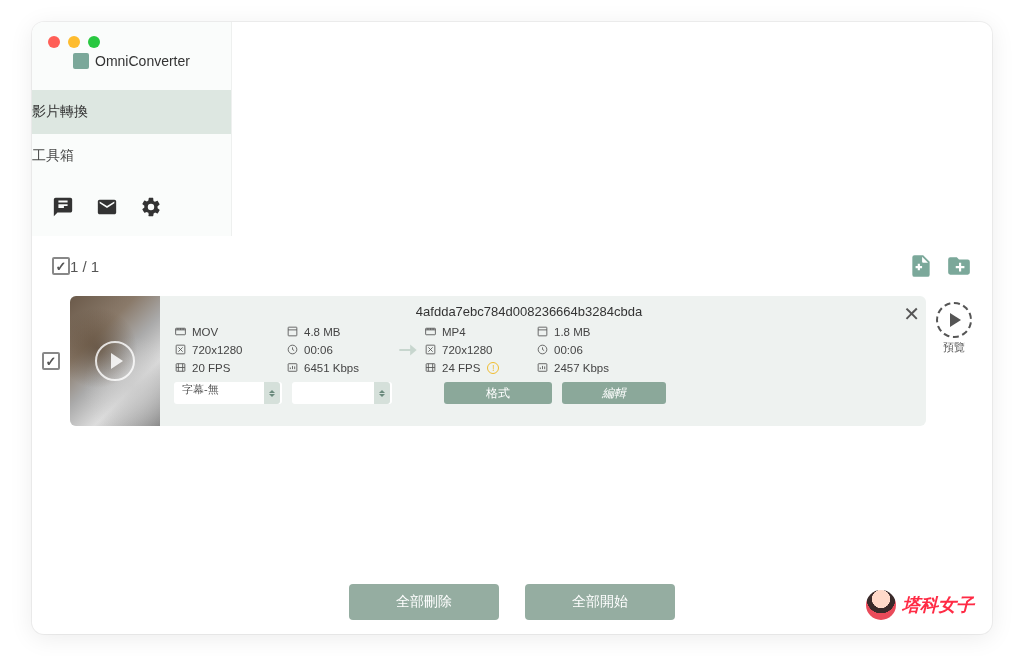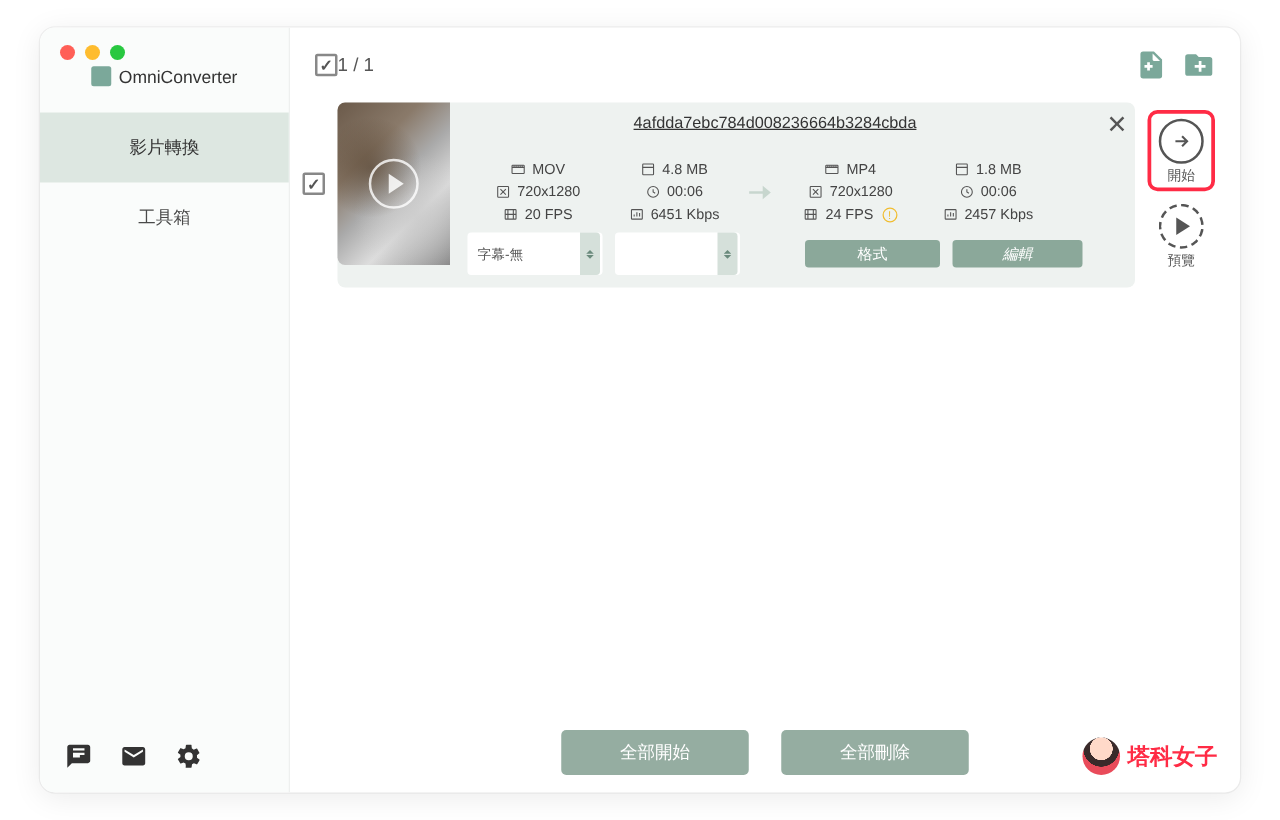--- a/index.html
+++ b/index.html
@@ -1,27 +1,27 @@
 <!DOCTYPE html>
 <html><head>
 <meta charset="utf-8">
 <style>
 * { margin: 0; padding: 0; box-sizing: border-box; font-family: -apple-system, BlinkMacSystemFont, "Segoe UI", "PingFang TC", "Microsoft JhengHei", sans-serif; }
 body { background: #fff; width: 1024px; height: 656px; display: flex; align-items: center; justify-content: center; }
-.window { width: 960px; height: 612px; background: #fff; border-radius: 12px; box-shadow: 0 4px 24px rgba(0,0,0,0.08), 0 0 0 1px rgba(0,0,0,0.05); display: flex; overflow: hidden; position: relative; }
+.window { width: 960px; height: 612px; background: #fff; border-radius: 12px; box-shadow: 0 4px 24px rgba(0,0,0,0.08), 0 0 0 1px rgba(0,0,0,0.05); display: flex; overflow: hidden; position: relative; flex-direction: column; }
 .traffic-lights { position: absolute; top: 14px; left: 16px; display: flex; gap: 8px; z-index: 10; }
 .tl { width: 12px; height: 12px; border-radius: 50%; }
 .tl.red { background: #ff5f57; }
 .tl.yellow { background: #febc2e; }
 .tl.green { background: #28c840; }
 .sidebar { width: 200px; background: #fafcfb; display: flex; flex-direction: column; border-right: 1px solid #eef0ef; }
 .app-brand { height: 68px; display: flex; align-items: center; justify-content: center; gap: 6px; font-size: 14px; color: #333; padding-top: 10px; }
 .app-brand .logo { width: 16px; height: 16px; background: #7ba89a; border-radius: 2px; position: relative; }
 .nav { display: flex; flex-direction: column; }
-.nav-item { height: 56px; display: flex; align-items: center; justify-content: center; font-size: 14px; color: #4a4a4a; cursor: pointer; }
+.nav-item { height: 44px; display: flex; align-items: center; justify-content: flex-start; font-size: 14px; color: #4a4a4a; cursor: pointer; }
 .nav-item.active { background: #dde7e1; color: #333; font-weight: 500; }
 .sidebar-bottom { margin-top: auto; display: flex; gap: 22px; padding: 18px 20px; color: #333; }
 .sidebar-bottom svg { width: 22px; height: 22px; cursor: pointer; fill: #333; }
 
 .main { flex: 1; display: flex; flex-direction: column; position: relative; }
 .topbar { height: 60px; display: flex; align-items: center; padding: 0 20px; }
 .topbar .checkbox { width: 18px; height: 18px; border: 2px solid #888; border-radius: 2px; display: flex; align-items: center; justify-content: center; cursor: pointer; }
 .topbar .checkbox.checked::after { content: "✓"; font-size: 13px; color: #555; font-weight: bold; }
 .count { font-size: 15px; color: #555; }
 .topbar-right { margin-left: auto; display: flex; gap: 12px; }
@@ -31,35 +31,35 @@
 .row-check { width: 18px; height: 18px; border: 2px solid #888; border-radius: 2px; display: flex; align-items: center; justify-content: center; margin-top: 56px; cursor: pointer; flex-shrink: 0; }
 .row-check.checked::after { content: "✓"; font-size: 13px; color: #555; font-weight: bold; }
 
 .file-card { flex: 1; background: #eef2f0; border-radius: 6px; display: flex; min-height: 130px; position: relative; padding-right: 30px; }
 .thumb { width: 90px; height: 130px; border-radius: 6px 0 0 6px; background: linear-gradient(135deg,#6b5a4a 0%,#8a7a6a 30%,#aaa 50%,#ddd 70%,#888 100%); position: relative; overflow: hidden; flex-shrink: 0; }
 .thumb::before { content:""; position:absolute; inset:0; background: radial-gradient(circle at 30% 40%, rgba(80,60,40,.6), transparent 40%), radial-gradient(circle at 70% 70%, rgba(200,200,200,.7), transparent 45%); }
 .play-overlay { position: absolute; top: 50%; left: 50%; transform: translate(-50%,-50%); width: 40px; height: 40px; border: 2px solid rgba(255,255,255,.8); border-radius: 50%; display: flex; align-items: center; justify-content: center; }
 .play-overlay::after { content:""; border-left: 12px solid rgba(255,255,255,.85); border-top: 8px solid transparent; border-bottom: 8px solid transparent; margin-left: 3px; }
 
 .file-body { flex: 1; padding: 8px 12px 10px 14px; display: flex; flex-direction: column; gap: 4px; }
-.file-name { font-size: 13px; color: #333; text-align: center; margin-bottom: 20px; text-decoration: underline; }
+.file-name { font-size: 13px; color: #333; text-align: center; margin-bottom: 2px; }
 .spec-row { display: flex; align-items: center; gap: 0; }
-.spec-col { display: flex; flex-direction: column; gap: 5px; font-size: 11.5px; color: #444; align-items: center; }
+.spec-col { display: flex; flex-direction: column; gap: 5px; font-size: 11.5px; color: #444; }
 .spec-col.c1 { width: 112px; }
 .spec-col.c2 { width: 106px; }
 .spec-col.c3 { width: 112px; }
 .spec-col.c4 { width: 108px; }
 .spec-cell { display: flex; align-items: center; gap: 5px; white-space: nowrap; }
 .spec-cell svg { width: 13px; height: 13px; stroke: #555; fill: none; stroke-width: 1.6; flex-shrink: 0; }
 .warn { width: 12px; height: 12px; border-radius: 50%; border: 1.5px solid #f0bd30; color: #f0bd30; font-size: 9px; display: inline-flex; align-items: center; justify-content: center; margin-left: 2px; }
 .arrow-sep { width: 32px; display: flex; align-items: center; justify-content: center; }
 .arrow-sep svg { width: 26px; height: 26px; fill: #c7d6ce; }
 
 .action-row { display: flex; gap: 10px; margin-top: 4px; align-items: center; }
-.select-pill { height: 34px; background: #fff; border-radius: 3px; font-size: 11px; color: #555; display: flex; align-items: center; padding: 0 2px 0 8px; cursor: pointer; }
+.select-pill { height: 22px; background: #fff; border-radius: 3px; font-size: 11px; color: #555; display: flex; padding: 0 2px 0 8px; cursor: pointer; }
 .select-pill.s1 { width: 108px; }
 .select-pill.s2 { width: 100px; }
 .select-pill .chev { margin-left: auto; width: 16px; height: 100%; background: #d5e0da; border-radius: 0 3px 3px 0; display: flex; align-items: center; justify-content: center; flex-direction: column; gap:1px; }
 .select-pill .chev::before,.select-pill .chev::after{content:"";border-left:3px solid transparent;border-right:3px solid transparent;}
 .select-pill .chev::before{border-bottom:3px solid #6a8a7c;}
 .select-pill .chev::after{border-top:3px solid #6a8a7c;}
 .spacer-arrow { width: 32px; }
 .btn-pill { height: 22px; border-radius: 3px; background: #8ba89a; color: #fff; font-size: 12px; display: flex; align-items: center; justify-content: center; cursor: pointer; }
 .btn-pill.b1 { width: 108px; }
 .btn-pill.b2 { width: 104px; font-style: italic; }
@@ -69,21 +69,21 @@
 .side-actions { display: flex; flex-direction: column; align-items: center; gap: 10px; margin-top: 6px; flex-shrink: 0; }
 .side-btn { display: flex; flex-direction: column; align-items: center; gap: 2px; cursor: pointer; font-size: 11px; color: #555; }
 .side-btn .circ { width: 36px; height: 36px; border: 2.5px solid #555; border-radius: 50%; display: flex; align-items: center; justify-content: center; }
 .side-btn.start { border: 3px solid #ff2b45; border-radius: 8px; padding: 4px 6px 2px; }
 .side-btn.start .circ svg { width: 16px; height: 16px; stroke: #555; fill: none; stroke-width: 2.5; }
 .side-btn.preview .circ { border-style: dashed; }
 .side-btn.preview .circ::after { content:""; border-left: 11px solid #555; border-top: 7px solid transparent; border-bottom: 7px solid transparent; margin-left: 3px; }
 
 .footer { height: 64px; display: flex; align-items: center; justify-content: center; gap: 26px; position: relative; }
 .foot-btn { width: 150px; height: 36px; background: #95ada1; color: #fff; border-radius: 4px; display: flex; align-items: center; justify-content: center; font-size: 14px; cursor: pointer; }
-.watermark { position: absolute; right: 18px; bottom: 14px; display: flex; align-items: center; gap: 6px; font-size: 18px; font-weight: 700; color: #ff2b45; }
+.watermark { position: absolute; right: 18px; bottom: 14px; display: flex; align-items: center; gap: 6px; font-size: 18px; font-weight: 700; color: #ff2b45; font-style: italic; }
 .watermark .avatar { width: 30px; height: 30px; border-radius: 50%; background: radial-gradient(circle at 50% 30%, #ffd9c9 35%, #3a2a2a 36% 55%, #e94b5a 56%); }
 </style>
 </head>
 <body>
 
 <div class="window">
   <div class="traffic-lights">
     <div class="tl red"></div>
     <div class="tl yellow"></div>
     <div class="tl green"></div>
@@ -253,41 +253,33 @@
               </div>
             <div class="btn-pill b2">
                 <span>編輯</span>
               </div>
           </div>
         </div>
         <div class="close-x">✕</div>
       </div>
 
       <div class="side-actions">
-        <div class="side-btn start">
-          <div class="circ">
-              <svg viewBox="0 0 24 24">
-                <path d="M5 12h12M13 6l6 6-6 6"></path>
-              </svg>
-            </div>
-          <span>開始</span>
-        </div>
         <div class="side-btn preview">
           <div class="circ"></div>
           <span>預覽</span>
         </div>
       </div>
     </div>
 
     <div class="footer">
       <div class="foot-btn">
+          <span>全部刪除</span>
+        </div>
+      <div class="foot-btn">
           <span>全部開始</span>
-        </div>
-      <div class="foot-btn">
-          <span>全部刪除</span>
         </div>
       <div class="watermark">
         <span class="avatar"></span>
         <span>塔科女子</span>
       </div>
     </div>
   </div>
 </div>
 
 </body></html>

